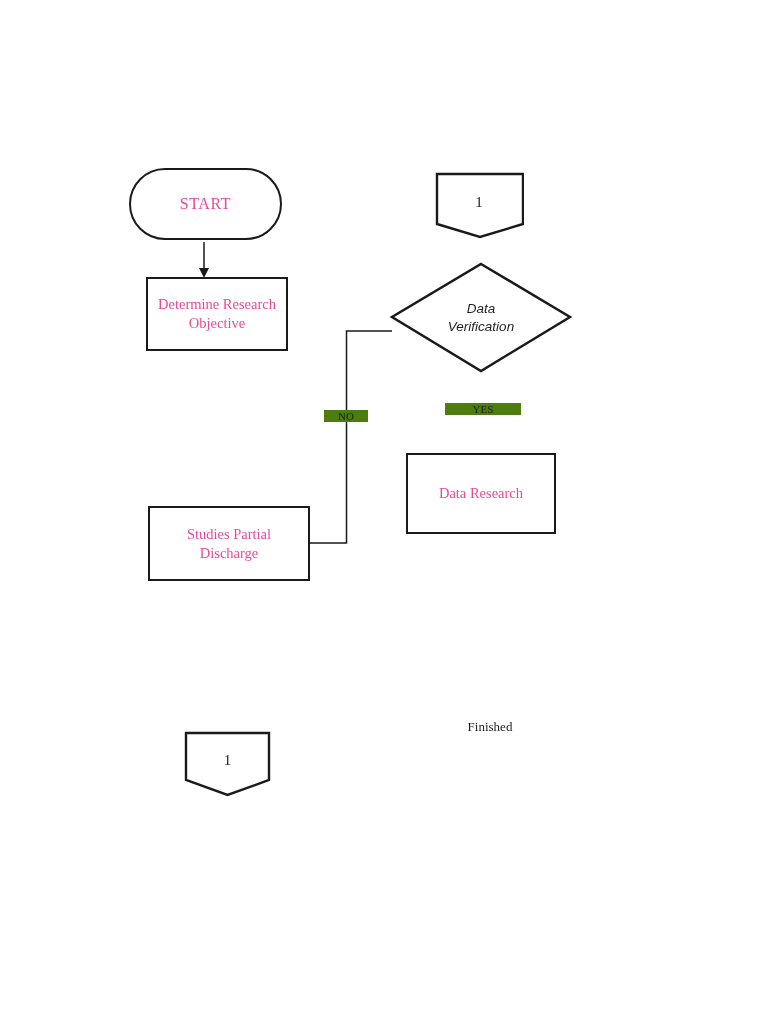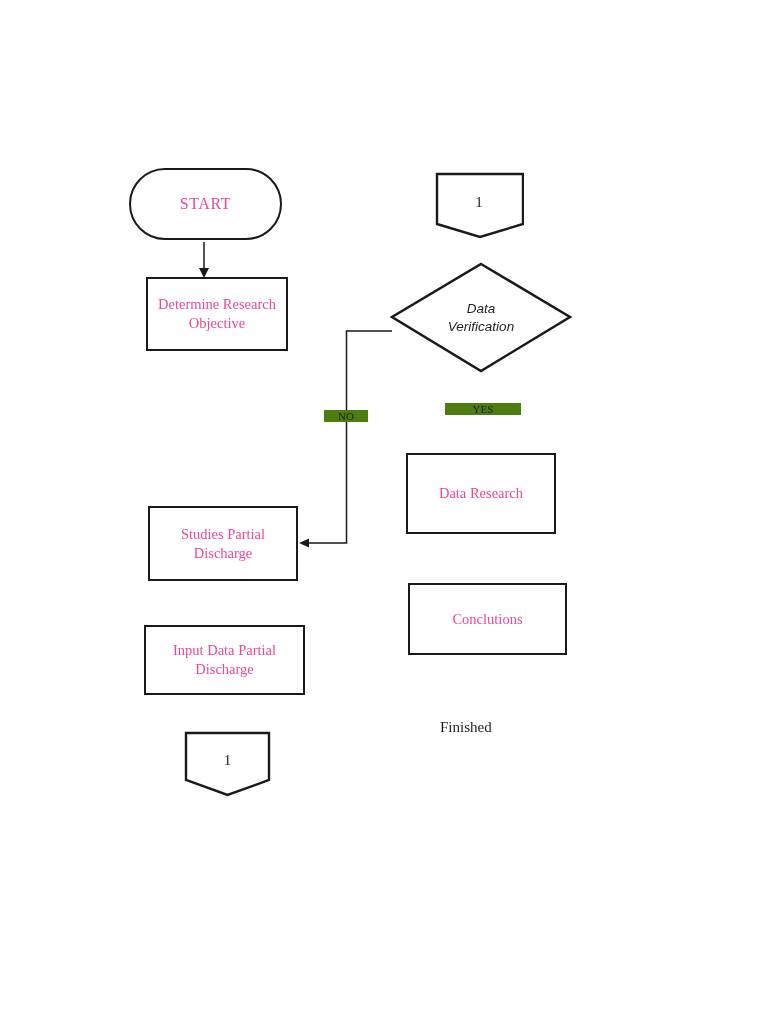--- a/index.html
+++ b/index.html
@@ -58,22 +58,22 @@
   .edge-label {
     position: absolute;
     text-align: center;
     font-size: 11px;
     background: #4d7c0f;
     z-index: 3;
   }
 
   .free-label {
     position: absolute;
-    text-align: left;
-    font-size: 15px;
+    text-align: center;
+    font-size: 13px;
   }
 
   .edges-svg {
     position: absolute;
     left: 0; top: 0;
     width: 768px;
     height: 1024px;
     z-index: 1;
   }
 
@@ -109,27 +109,24 @@
       <polygon points="3,2 89,2 89,52 46,65 3,52" fill="#ffffff" stroke="#1a1a1a" stroke-width="2.4"></polygon>
     </svg>
     <div class="shape-label connector-label">1</div>
   </div>
 
   <div class="node process pad-sm" style="left:146px; top:277px; width:142px; height:74px;">
     <span>Determine Research Objective</span>
   </div>
 
 
-  <div class="node process pad-md" style="left:148px; top:506px; width:150px; height:75px;">
+  <div class="node process pad-md" style="left:148px; top:506px; width:162px; height:75px;">
     <span>Studies Partial Discharge</span>
   </div>
 
-  <div class="node process pad-md" style="left:144px; top:625px; width:161px; height:70px;">
-    <span>Input Data Partial Discharge</span>
-  </div>
 
   <div class="shape-wrap" style="left:183px; top:731px; width:89px; height:66px;">
     <svg width="89" height="66" viewBox="0 0 89 66">
       <polygon points="3,2 86,2 86,49 44.5,64 3,49" fill="#ffffff" stroke="#1a1a1a" stroke-width="2.4"></polygon>
     </svg>
     <div class="shape-label connector-label">1</div>
   </div>
 
   <div class="shape-wrap" style="left:389px; top:261px; width:184px; height:114px;font-style:italic;">
     <svg width="184" height="114" viewBox="0 0 184 114">
@@ -139,19 +136,16 @@
   </div>
 
   <div class="edge-label" style="left:324px; top:410px; width:44px;">NO</div>
 
   <div class="edge-label" style="left:445px; top:403px; width:76px;font-family:Liberation Serif, serif;">YES</div>
 
   <div class="node process pad-sm" style="left:406px; top:453px; width:150px; height:81px;">
     <span>Data Research</span>
   </div>
 
-  <div class="node process pad-sm" style="left:408px; top:583px; width:159px; height:72px;">
-    <span>Conclutions</span>
-  </div>
 
   <div class="free-label" style="left:440px; top:719px; width:100px;">Finished</div>
 
 </div>
 
 </body></html>

